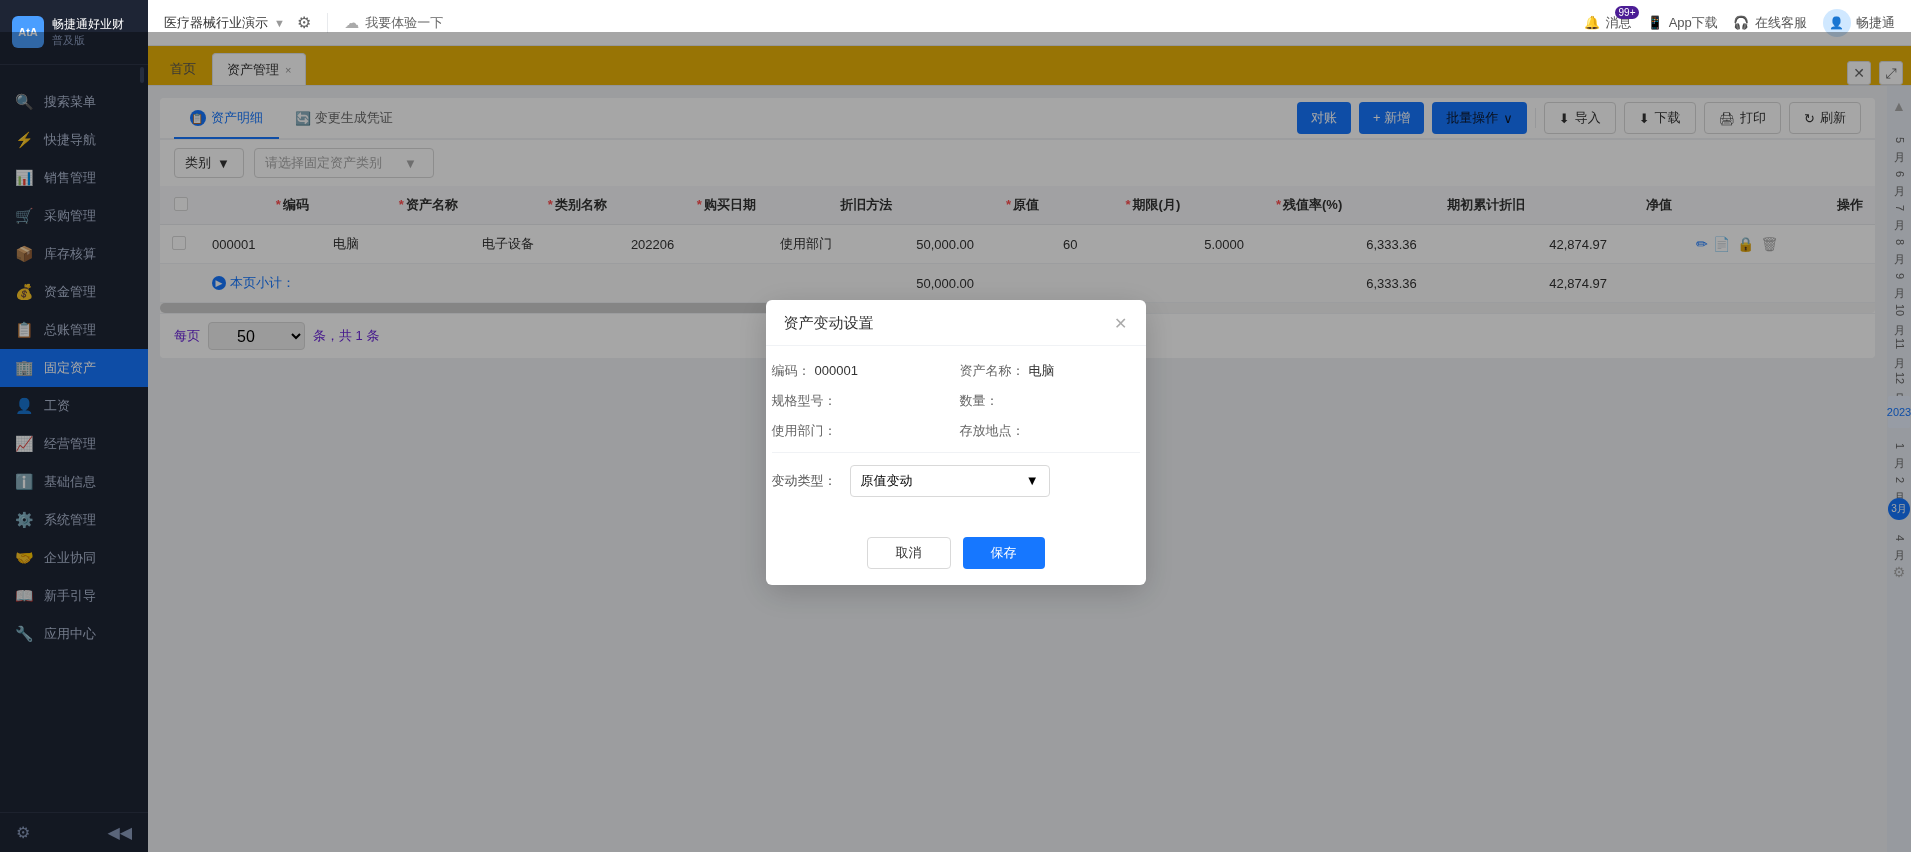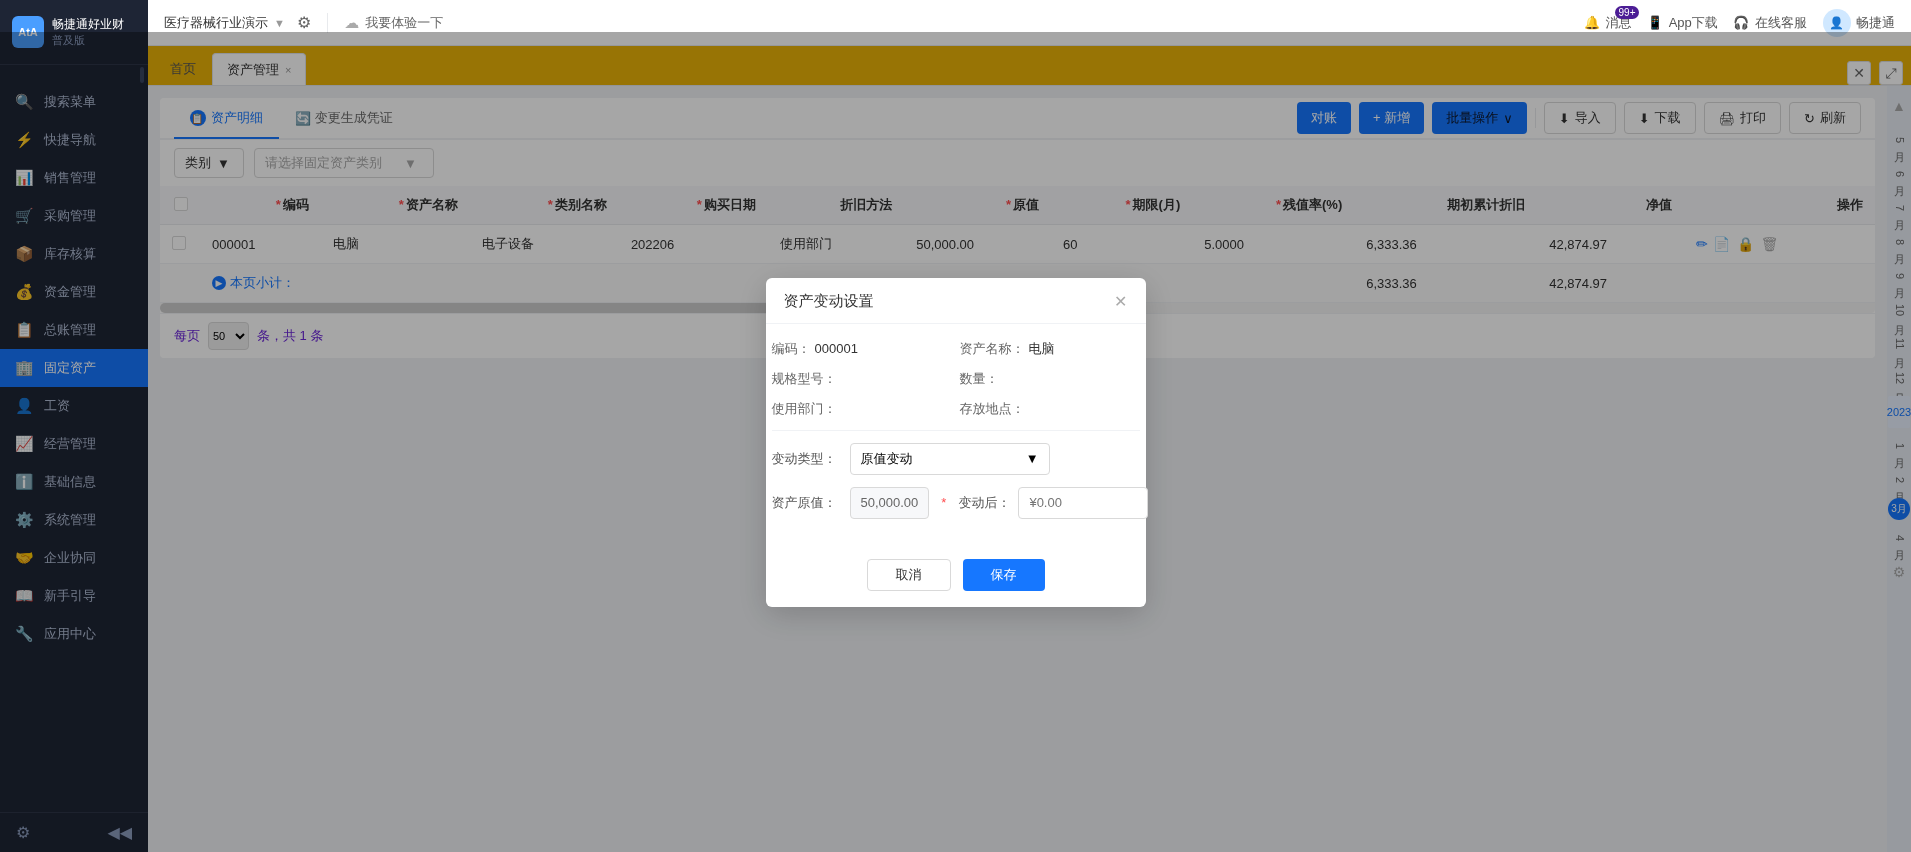--- a/index.html
+++ b/index.html
@@ -78,21 +78,21 @@
     table { width: 100%; border-collapse: collapse; font-size: 13px; }
     thead th { background: #f7f8fa; padding: 10px 12px; text-align: right; color: #333; font-weight: 700; border-bottom: 1px solid #e8eaed; white-space: nowrap; }
     thead th .required { color: #ff4d4f; margin-right: 2px; }
     tbody td { padding: 10px 12px; border-bottom: 1px solid #f0f2f5; color: #333; white-space: nowrap; }
     .subtotal-row td { background: #fafafa; color: #333; font-size: 13px; }
     .subtotal-label { display: flex; align-items: center; gap: 4px; color: #1677ff; }
     .subtotal-icon { width: 14px; height: 14px; background: #1677ff; border-radius: 50%; display: flex; align-items: center; justify-content: center; color: white; font-size: 9px; }
 
     
     .pagination-bar { background: #fff; padding: 8px 14px; display: flex; align-items: center; gap: 8px; border-top: 1px solid #f0f2f5; border-radius: 0 0 4px 4px; }
-    .pagination-select { height: 28px; border: 1px solid #d9d9d9; border-radius: 4px; padding: 0 0; font-size: 11px; }
+    .pagination-select { height: 28px; border: 1px solid #d9d9d9; border-radius: 4px; padding: 0 24px; font-size: 16px; }
     .pagination-text { color: #6d28d9; font-size: 13px; }
 
     
     .right-mini-sidebar { width: 24px; background: #e8edf5; display: flex; flex-direction: column; align-items: center; padding: 4px 0; gap: 2px; }
     .mini-item { width: 22px; height: 32px; display: flex; align-items: center; justify-content: center; font-size: 11px; color: #666; cursor: pointer; writing-mode: vertical-rl; text-orientation: mixed; }
     .mini-item.circle { width: 20px; height: 20px; border-radius: 50%; background: #1677ff; color: white; font-size: 10px; display: flex; align-items: center; justify-content: center; writing-mode: horizontal-tb; }
 
     
     .checkbox { width: 14px; height: 14px; border: 1px solid #d9d9d9; border-radius: 2px; background: #fff; cursor: pointer; display: inline-block; }
 
@@ -461,28 +461,19 @@
       <hr class="modal-divider">
 
       <div class="modal-input-row">
         <span class="modal-input-label">变动类型：</span>
         <div class="modal-select" style="flex:1;min-width:150px;max-width:200px;">
           <span>原值变动</span>
           <span>▼</span>
         </div>
       </div>
 
-      <div class="modal-input-row">
-        <span class="modal-input-label">资产原值：</span>
-        <div class="modal-input readonly" style="display:flex;align-items:center;max-width:130px;">
-          <span>50,000.00</span>
-        </div>
-        <span style="color:#ff4d4f;font-size:13px;margin:0 4px;">*</span>
-        <span class="modal-input-label" style="min-width:auto;">变动后：</span>
-        <input class="modal-input placeholder" type="text" style="flex: 1 1 0%; max-width: 130px;" placeholder="¥0.00">
-      </div>
     </div>
     <div class="modal-footer">
       <button class="btn-cancel">取消</button>
       <button class="btn-save">保存</button>
     </div>
   </div>
 </div>
 
 </body></html>

